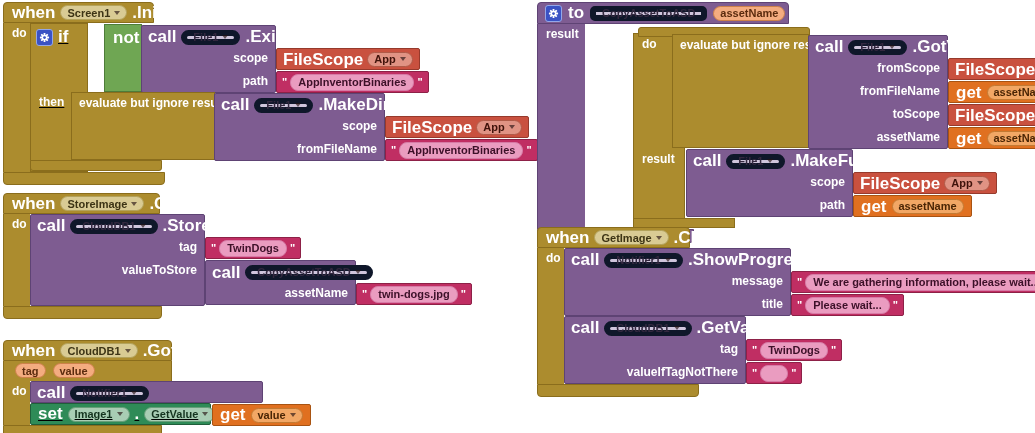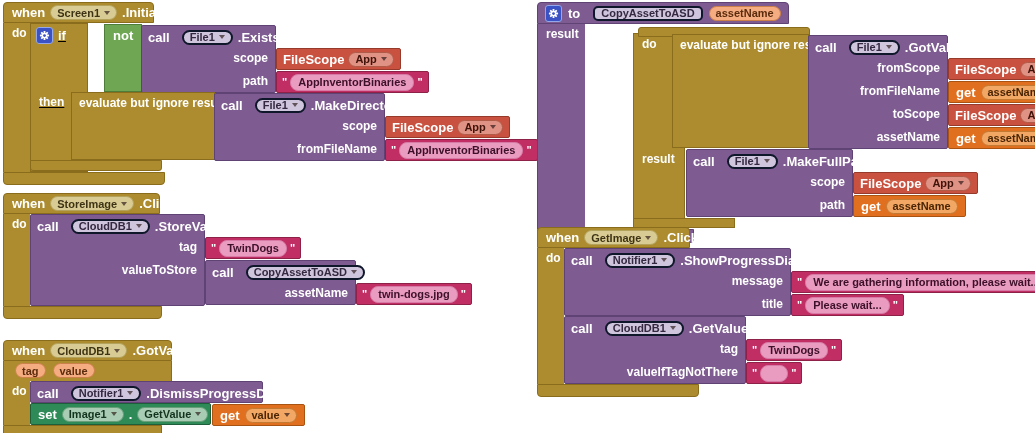--- a/index.html
+++ b/index.html
@@ -1,30 +1,30 @@
 <!DOCTYPE html>
 <html><head>
 <meta charset="utf-8">
 <style>
   html,body{margin:0;padding:0;}
   body{font-family:"Liberation Sans",sans-serif;}
   .canvas{position:relative;width:1035px;height:433px;background:#ffffff;overflow:hidden;}
   .stack{position:absolute;}
 
   
-  .wlbl{color:#fff;font-weight:bold;font-size:13px;white-space:nowrap;}
+  .wlbl{color:#fff;font-weight:bold;font-size:17px;white-space:nowrap;}
   .klbl{display:block;color:#fff;font-weight:bold;font-size:12px;padding:3px 0 0 8px;white-space:nowrap;}
 
   
   .chip{display:inline-flex;align-items:center;height:15px;padding:0 6px;border-radius:8px;
         font-size:11px;font-weight:bold;white-space:nowrap;box-sizing:border-box;}
   .chip .arr{width:0;height:0;border-left:3px solid transparent;border-right:3px solid transparent;
         border-top:4px solid rgba(40,20,20,.65);margin-left:4px;}
   .chip-tan{background:#d9cb94;border:1px solid #b3a25b;color:#3d3415;}
-  .chip-lav{background:#cfc5dc;border:2px solid #0f172a;color:#33283f;margin-left:7px;}
+  .chip-lav{background:#cfc5dc;border:6px solid #0f172a;color:#33283f;}
   .chip-red{background:#e09384;border:1px solid #b05a48;color:#3f120a;}
   .chip-org{background:#f2a765;border:1px solid #c27a33;color:#4a2505;}
   .chip-grn{background:#a8cdb4;border:1px solid #679e79;color:#14331f;}
   .chip-par{background:#f4ac80;border:1px solid #cc8049;color:#5b2b0e;}
   .chip-fld{background:#ea9cc0;border:1px solid #d77ba6;color:#3c1028;border-radius:8px;
             height:15px;display:inline-flex;align-items:center;padding:0 7px;font-size:11px;font-weight:bold;
             min-width:6px;white-space:nowrap;}
 
   
   .ehead{background:#ac8c2e;border:1px solid #8a6d1c;border-radius:4px 4px 0 0;height:21px;
@@ -60,21 +60,21 @@
 
   
   .txt{display:inline-flex;align-items:center;gap:3px;background:#c02e63;border:1px solid #8d2147;
        height:22px;padding:0 5px;box-sizing:border-box;border-radius:2px;}
   .txt .q{color:#fff;font-weight:bold;font-size:11px;}
   .scopeblk{display:inline-flex;align-items:center;gap:4px;background:#c9513f;border:1px solid #963a2c;
        height:22px;padding:0 6px;box-sizing:border-box;border-radius:2px;}
   .getblk{display:inline-flex;align-items:center;gap:5px;background:#e07020;border:1px solid #a85312;
        height:22px;padding:0 7px;box-sizing:border-box;border-radius:2px;}
   .setblk{display:flex;align-items:center;gap:5px;background:#2e8b57;border:1px solid #1f5e3a;
-       height:22px;padding:0 7px;box-sizing:border-box;border-radius:2px;position:relative;}
+       height:22px;padding:0 7px;box-sizing:border-box;border-radius:2px;position:relative;text-decoration:underline;}
 
   
   .phead{background:#7e5c91;border:1px solid #5e4374;border-radius:4px 4px 0 0;height:22px;
          display:flex;align-items:center;gap:6px;padding:0 7px;box-sizing:border-box;}
   .pbody{display:flex;align-items:stretch;gap:48px;}
   .pspine{background:#7e5c91;border-left:1px solid #5e4374;box-sizing:border-box;flex:0 0 auto;}
   .pfoot{background:#7e5c91;border:1px solid #5e4374;border-radius:0 0 4px 4px;height:12px;}
   .drblk{position:relative;background:#ac8c2e;border:1px solid #8a6d1c;box-sizing:border-box;}
   .drtab{position:absolute;left:4px;top:-7px;width:170px;height:8px;background:#ac8c2e;
          border:1px solid #8a6d1c;border-radius:3px 3px 0 0;}
@@ -287,21 +287,20 @@
       </div>
       <div class="econtent">
 
         <div class="call" style="width:233px;height:22px;">
           <div class="trow">
             <span class="wlbl">call</span>
             <span class="chip chip-lav">
                 <span>Notifier1</span>
                 <i class="arr"></i>
               </span>
-            <span class="wlbl">.DismissProgressDialog</span>
           </div>
         </div>
 
         <div class="setblk" style="width:181px;">
           <span class="wlbl">set</span>
           <span class="chip chip-grn">
               <span>Image1</span>
               <i class="arr"></i>
             </span>
           <span class="wlbl">.</span>

